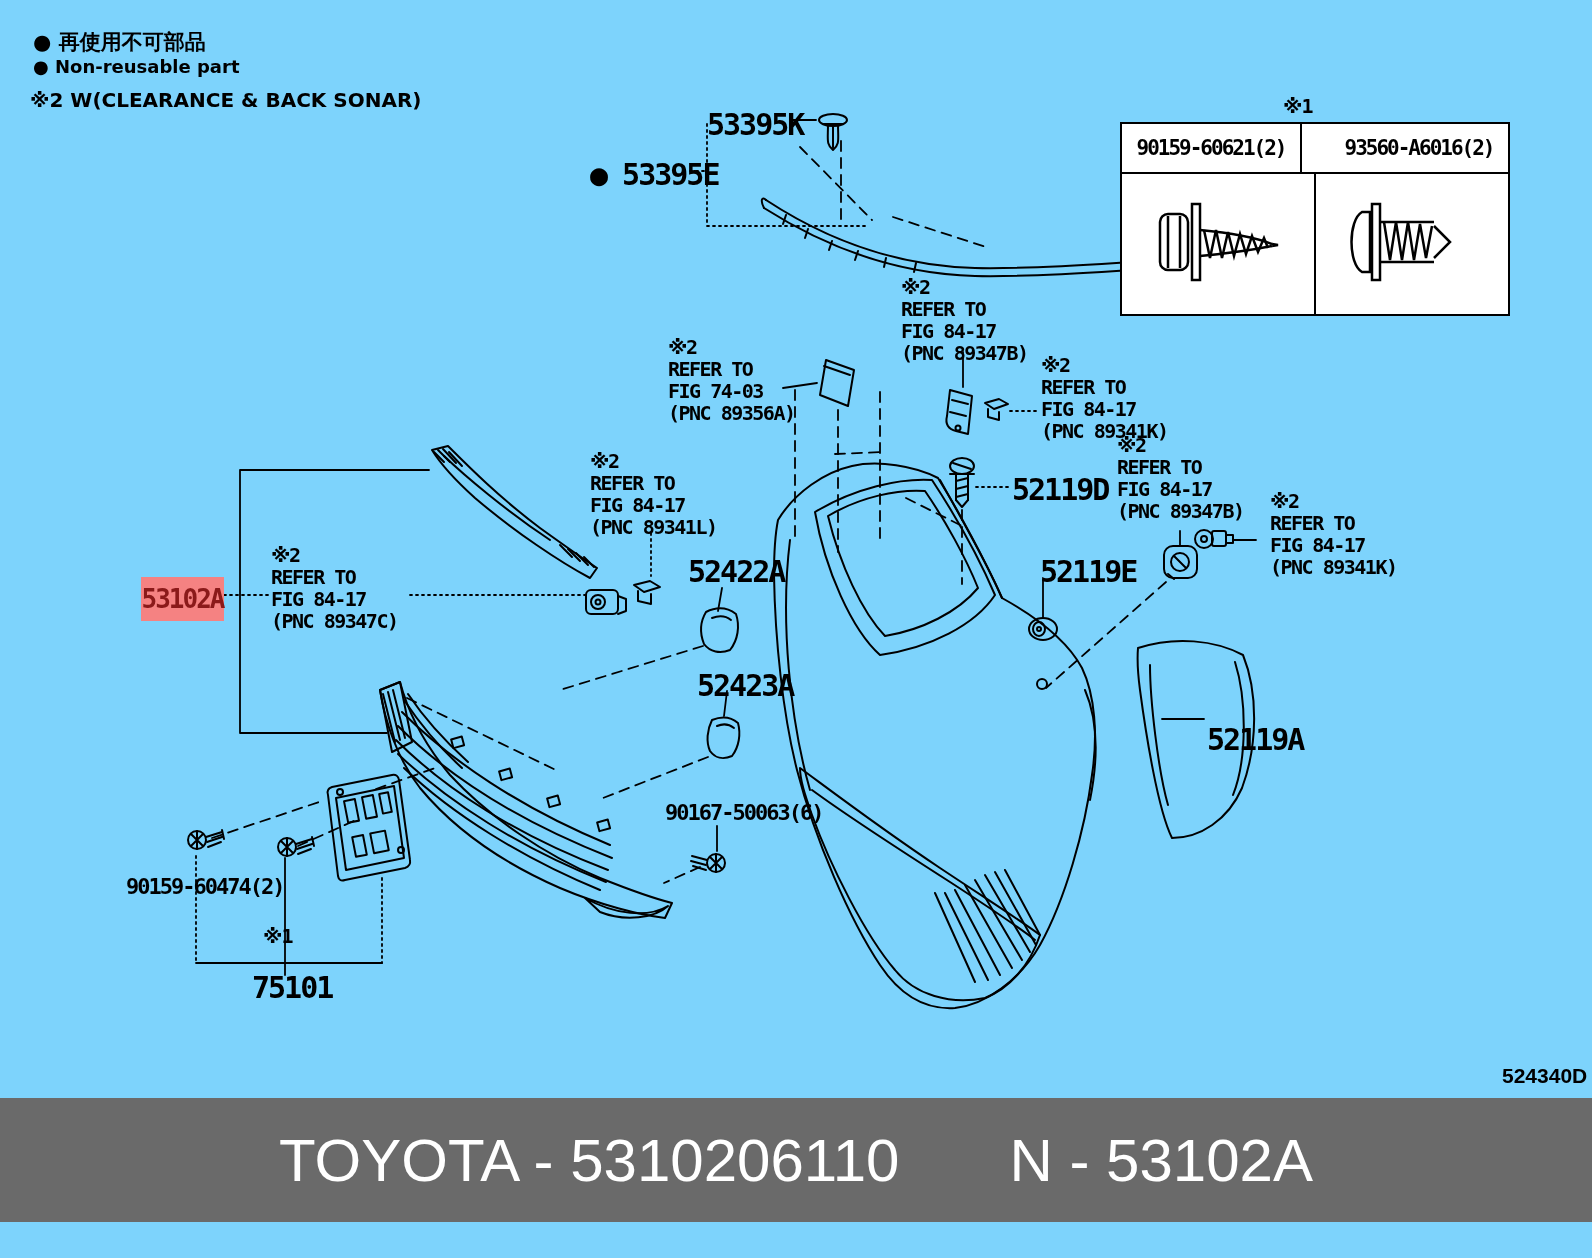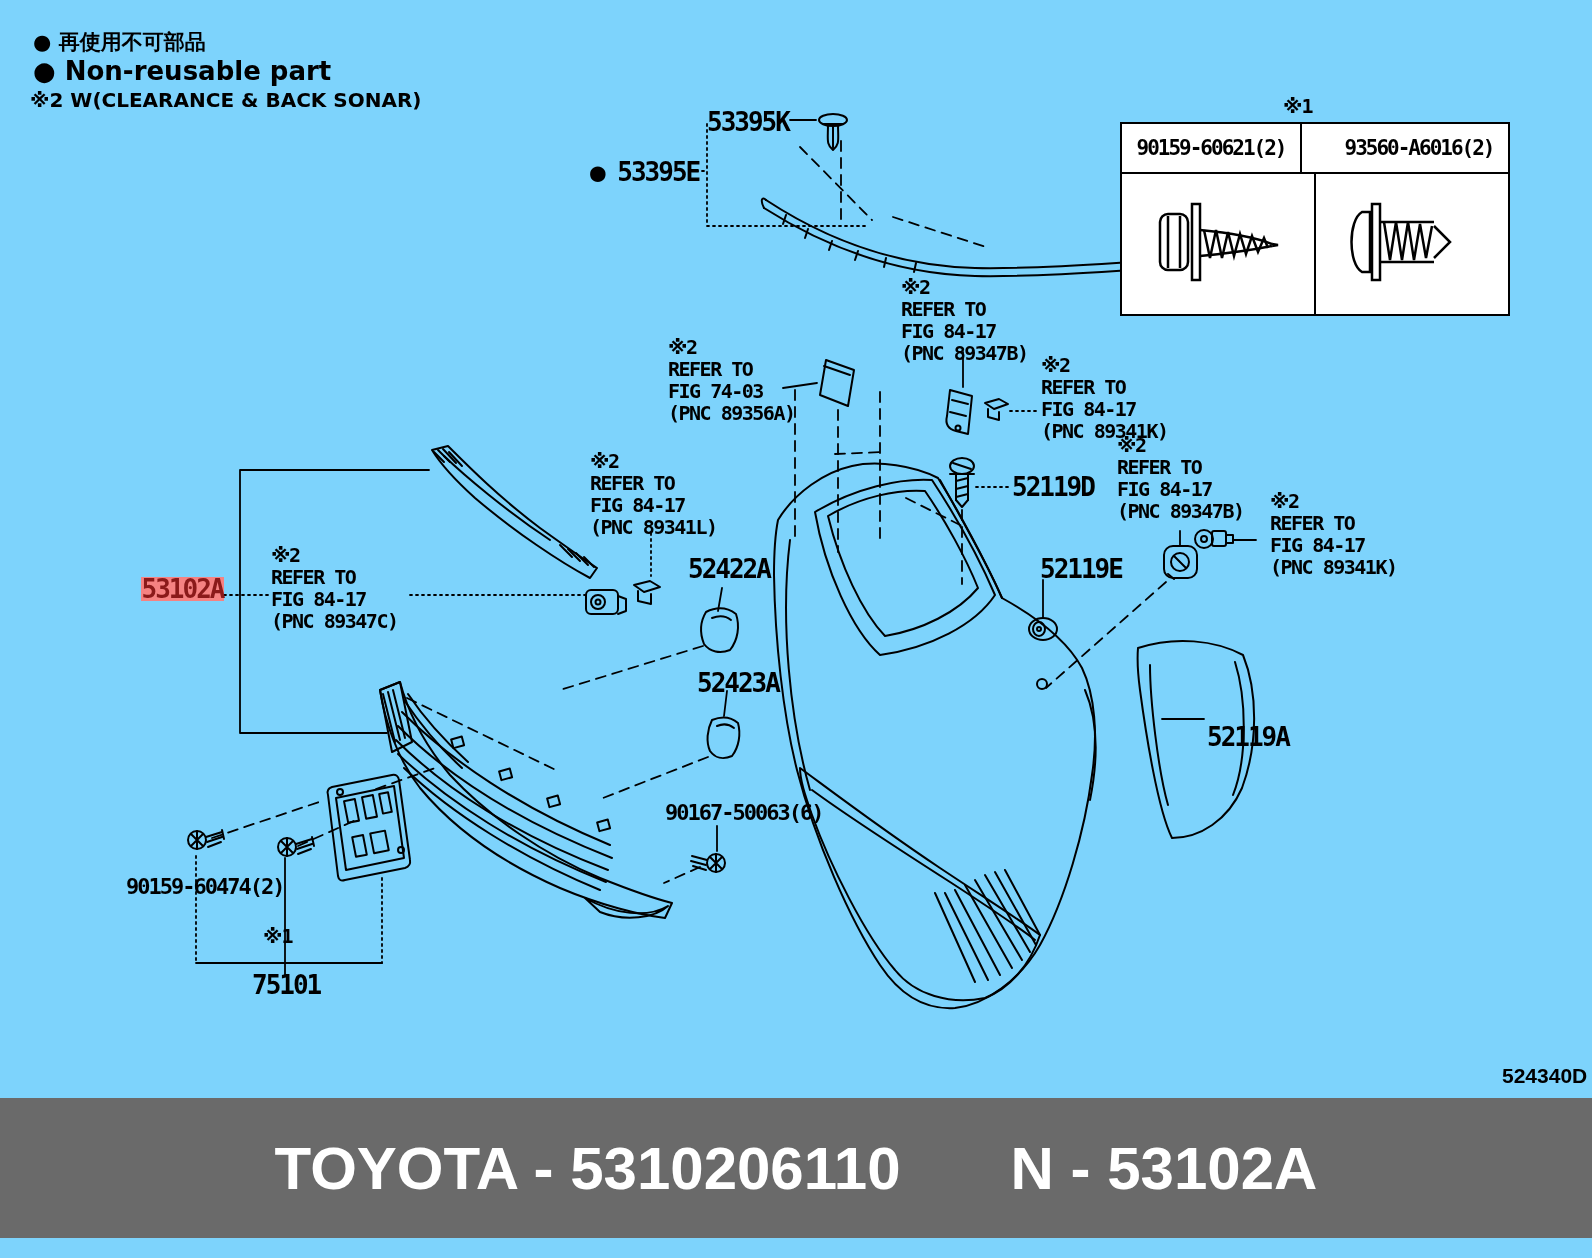--- a/index.html
+++ b/index.html
@@ -1,37 +1,37 @@
 <!DOCTYPE html>
 <html><head>
 <meta charset="utf-8">
 <style>
   html,body{margin:0;padding:0;background:#ffffff;}
   .stage{position:relative;width:1592px;height:1258px;background:#7dd3fc;overflow:hidden;
          font-family:"DejaVu Sans Mono","DejaVu Sans",monospace;color:#000;}
   .stage svg{position:absolute;left:0;top:0;}
   .abs{position:absolute;white-space:nowrap;}
   .legend{font-family:"DejaVu Sans","Liberation Sans",sans-serif;font-weight:bold;color:#000;}
-  .plabel{font-weight:bold;font-size:26px;letter-spacing:-2px;color:#000;}
+  .plabel{font-weight:bold;font-size:30px;letter-spacing:-2px;color:#000;}
   .plabel-long{font-weight:bold;font-size:22px;letter-spacing:-2px;color:#000;}
   .note{font-weight:bold;font-size:20px;line-height:22px;letter-spacing:-1.5px;
         white-space:pre-line;color:#000;}
   .marker{font-weight:bold;font-size:20px;letter-spacing:-1px;color:#000;}
   .hl-box{position:absolute;display:flex;align-items:center;justify-content:center;
           font-weight:bold;font-size:26px;letter-spacing:-2px;}
   .hw-table{position:absolute;border:2px solid #000;background:#fff;}
   .hw-table .hdr{display:flex;border-bottom:2px solid #000;}
   .hw-table .hdr .cell{flex:1;display:flex;align-items:center;justify-content:center;
        font-weight:bold;font-size:21px;letter-spacing:-2px;height:48px;}
   .hw-table .hdr .cell + .cell{border-left:2px solid #000;padding-left:28px;}
   .hw-table .bod{display:flex;height:140px;}
   .hw-table .bod .cell{flex:1;position:relative;}
   .hw-table .bod .cell + .cell{border-left:2px solid #000;}
-  .banner{position:absolute;left:0;top:1098px;width:1592px;height:140px;
-          display:flex;align-items:center;justify-content:center;gap:110px;font-weight:bold;}
+  .banner{position:absolute;left:0;top:1098px;width:1592px;height:124px;
+          display:flex;align-items:center;justify-content:center;gap:110px;}
   .banner span{font-family:"Liberation Sans","DejaVu Sans",sans-serif;font-size:60px;
           color:#ffffff;letter-spacing:0px;}
   .code{font-family:"Liberation Sans","DejaVu Sans",sans-serif;font-weight:600;font-size:21px;}
 </style>
 </head>
 <body>
 
 <div class="stage">
 
   <svg width="1592" height="1258" viewBox="0 0 1592 1258" fill="none" stroke="#000" stroke-width="2" stroke-linecap="round" stroke-linejoin="round">
@@ -221,21 +221,21 @@
     </g>
 
     <g>
       <path d="M1138,648 C1175,636 1215,640 1243,655 C1258,692 1258,745 1242,788 C1228,820 1200,838 1172,838 C1158,810 1146,735 1140,690 C1138,675 1137,660 1138,648 Z"></path>
       <path d="M1150,665 C1150,700 1158,770 1168,805"></path>
       <path d="M1235,662 C1247,700 1247,760 1233,795"></path>
     </g>
   </svg>
 
   <div class="abs legend" style="left:33px;top:28px;font-size:21px;">● 再使用不可部品</div>
-  <div class="abs legend" style="left:33px;top:56px;font-size:26px;">● Non-reusable part</div>
+  <div class="abs legend" style="left:33px;top:56px;font-size:18px;">● Non-reusable part</div>
   <div class="abs legend" style="left:30px;top:88px;font-size:20px;">※2 W(CLEARANCE &amp; BACK SONAR)</div>
 
   <div class="abs marker" style="left:1283px;top:94px;">※1</div>
   <div class="hw-table" style="left:1120px;top:122px;width:386px;">
     <div class="hdr">
       <div class="cell">90159-60621(2)</div>
       <div class="cell">93560-A6016(2)</div>
     </div>
     <div class="bod">
       <div class="cell">
@@ -255,21 +255,21 @@
           <path d="M64,48 H118 M64,88 H118"></path>
           <path d="M68,48 L74,86 L80,48 L86,86 L92,48 L98,86 L104,50 L110,84 L116,52"></path>
           <path d="M118,52 L134,68 L118,84"></path>
         </svg>
       </div>
     </div>
   </div>
 
   <div class="abs plabel" style="left:707px;top:107px;">53395K</div>
   <div class="abs plabel" style="left:590px;top:157px;">● 53395E</div>
-  <div class="hl-box" style="left:141px;top:577px;width:83px;height:24px;background:#f58282;color:#8b1a1a;">53102A</div>
+  <div class="hl-box" style="left:141px;top:577px;width:83px;height:44px;background:#f58282;color:#8b1a1a;">53102A</div>
   <div class="abs plabel" style="left:688px;top:554px;">52422A</div>
   <div class="abs plabel" style="left:697px;top:668px;">52423A</div>
   <div class="abs plabel" style="left:1012px;top:472px;">52119D</div>
   <div class="abs plabel" style="left:1040px;top:554px;text-align:center;">52119E</div>
   <div class="abs plabel" style="left:1207px;top:722px;">52119A</div>
   <div class="abs plabel-long" style="left:126px;top:874px;">90159-60474(2)</div>
   <div class="abs plabel-long" style="left:665px;top:800px;">90167-50063(6)</div>
   <div class="abs marker" style="left:263px;top:924px;">※1</div>
   <div class="abs plabel" style="left:252px;top:970px;">75101</div>
 

